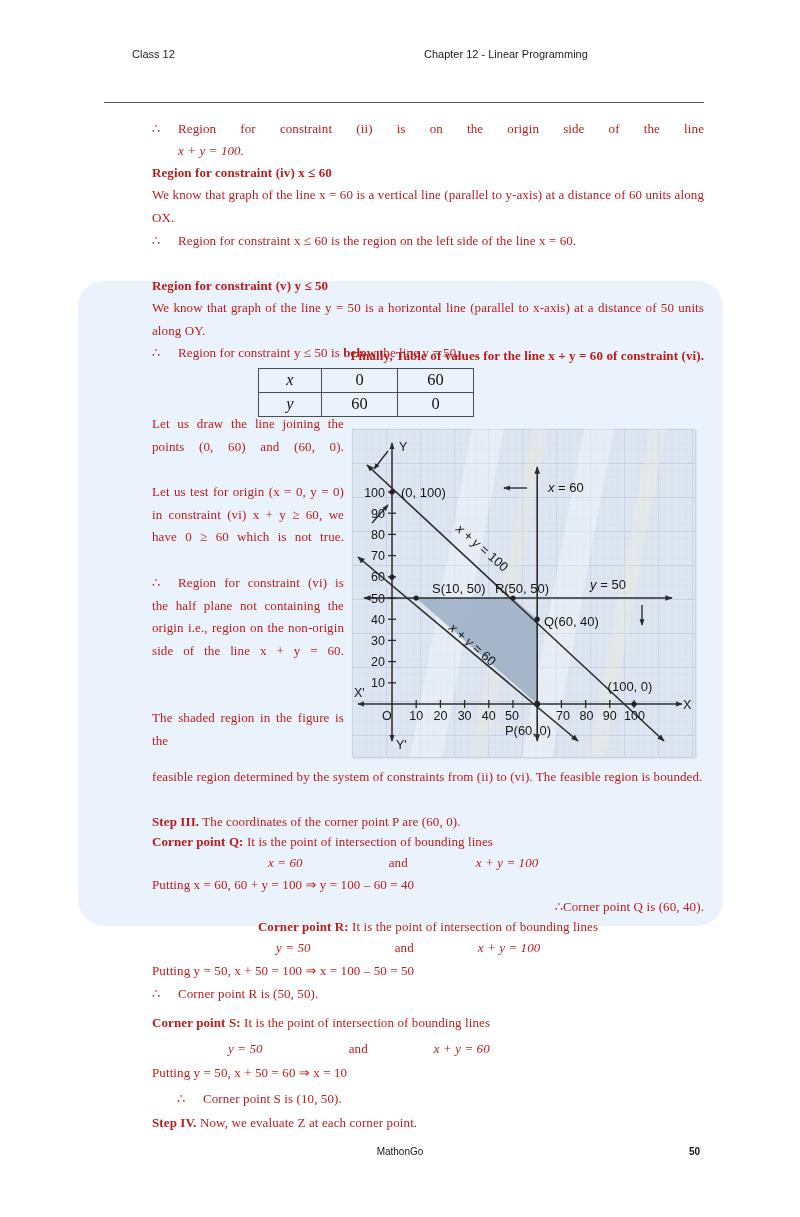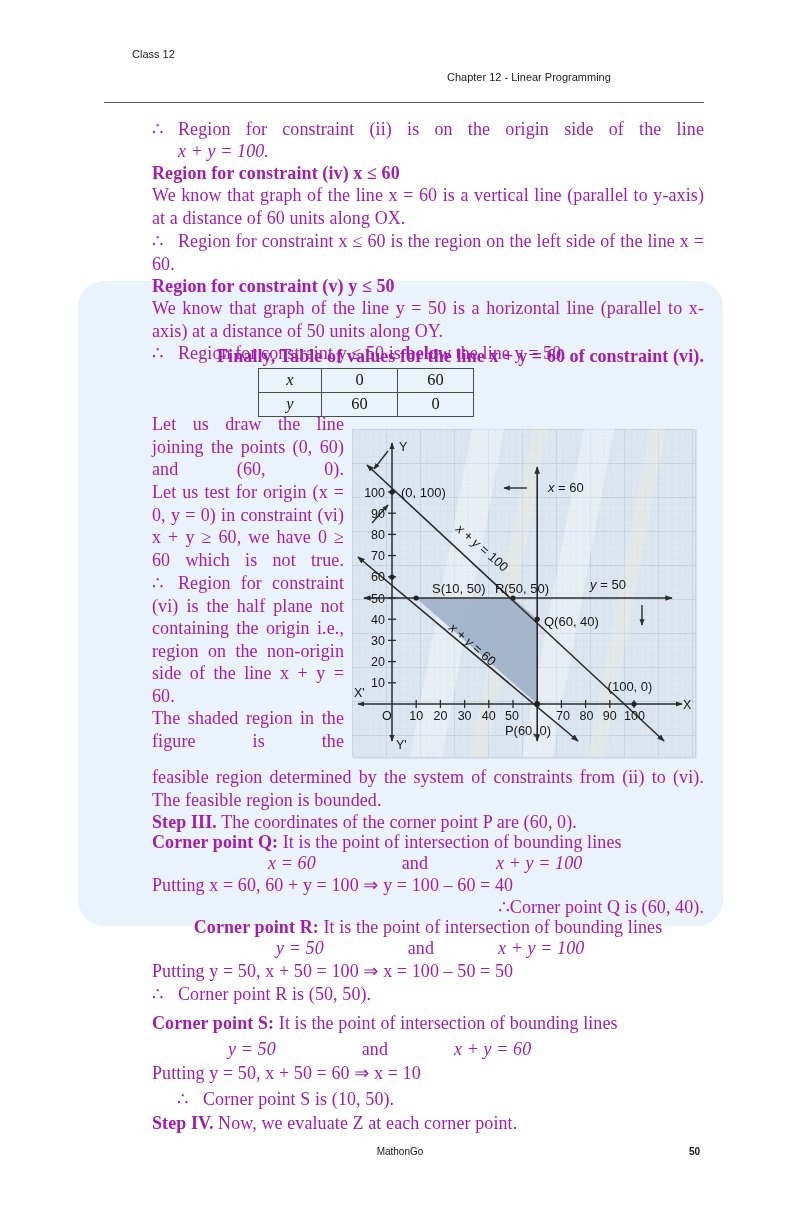--- a/index.html
+++ b/index.html
@@ -26,23 +26,22 @@
     font-size: 11px;
     color: #1a1a1a;
   }
   .page-header .hdr-left {
     position: absolute;
     left: 28px;
     top: 0;
   }
   .page-header .hdr-right {
     position: absolute;
-    left: 343px;
+    left: 320px;
     top: 0;
-    margin-top: 23px;
   }
   .header-rule {
     position: absolute;
     left: 104px;
     top: 102px;
     width: 600px;
     height: 0;
     border-top: 1.6px solid #58585a;
   }
 
@@ -63,23 +62,23 @@
     position: absolute;
     left: 0;
     top: 0;
     width: 800px;
     height: 1217px;
     z-index: 2;
   }
 
   .para {
     position: absolute;
-    font-size: 18px;
+    font-size: 13px;
     line-height: 22.6px;
-    color: #a21caf;
+    color: #b91c1c;
     letter-spacing: 0.1px;
   }
   .col-full {
     left: 152px;
     width: 552px;
   }
   .col-left {
     left: 152px;
     width: 192px;
   }

